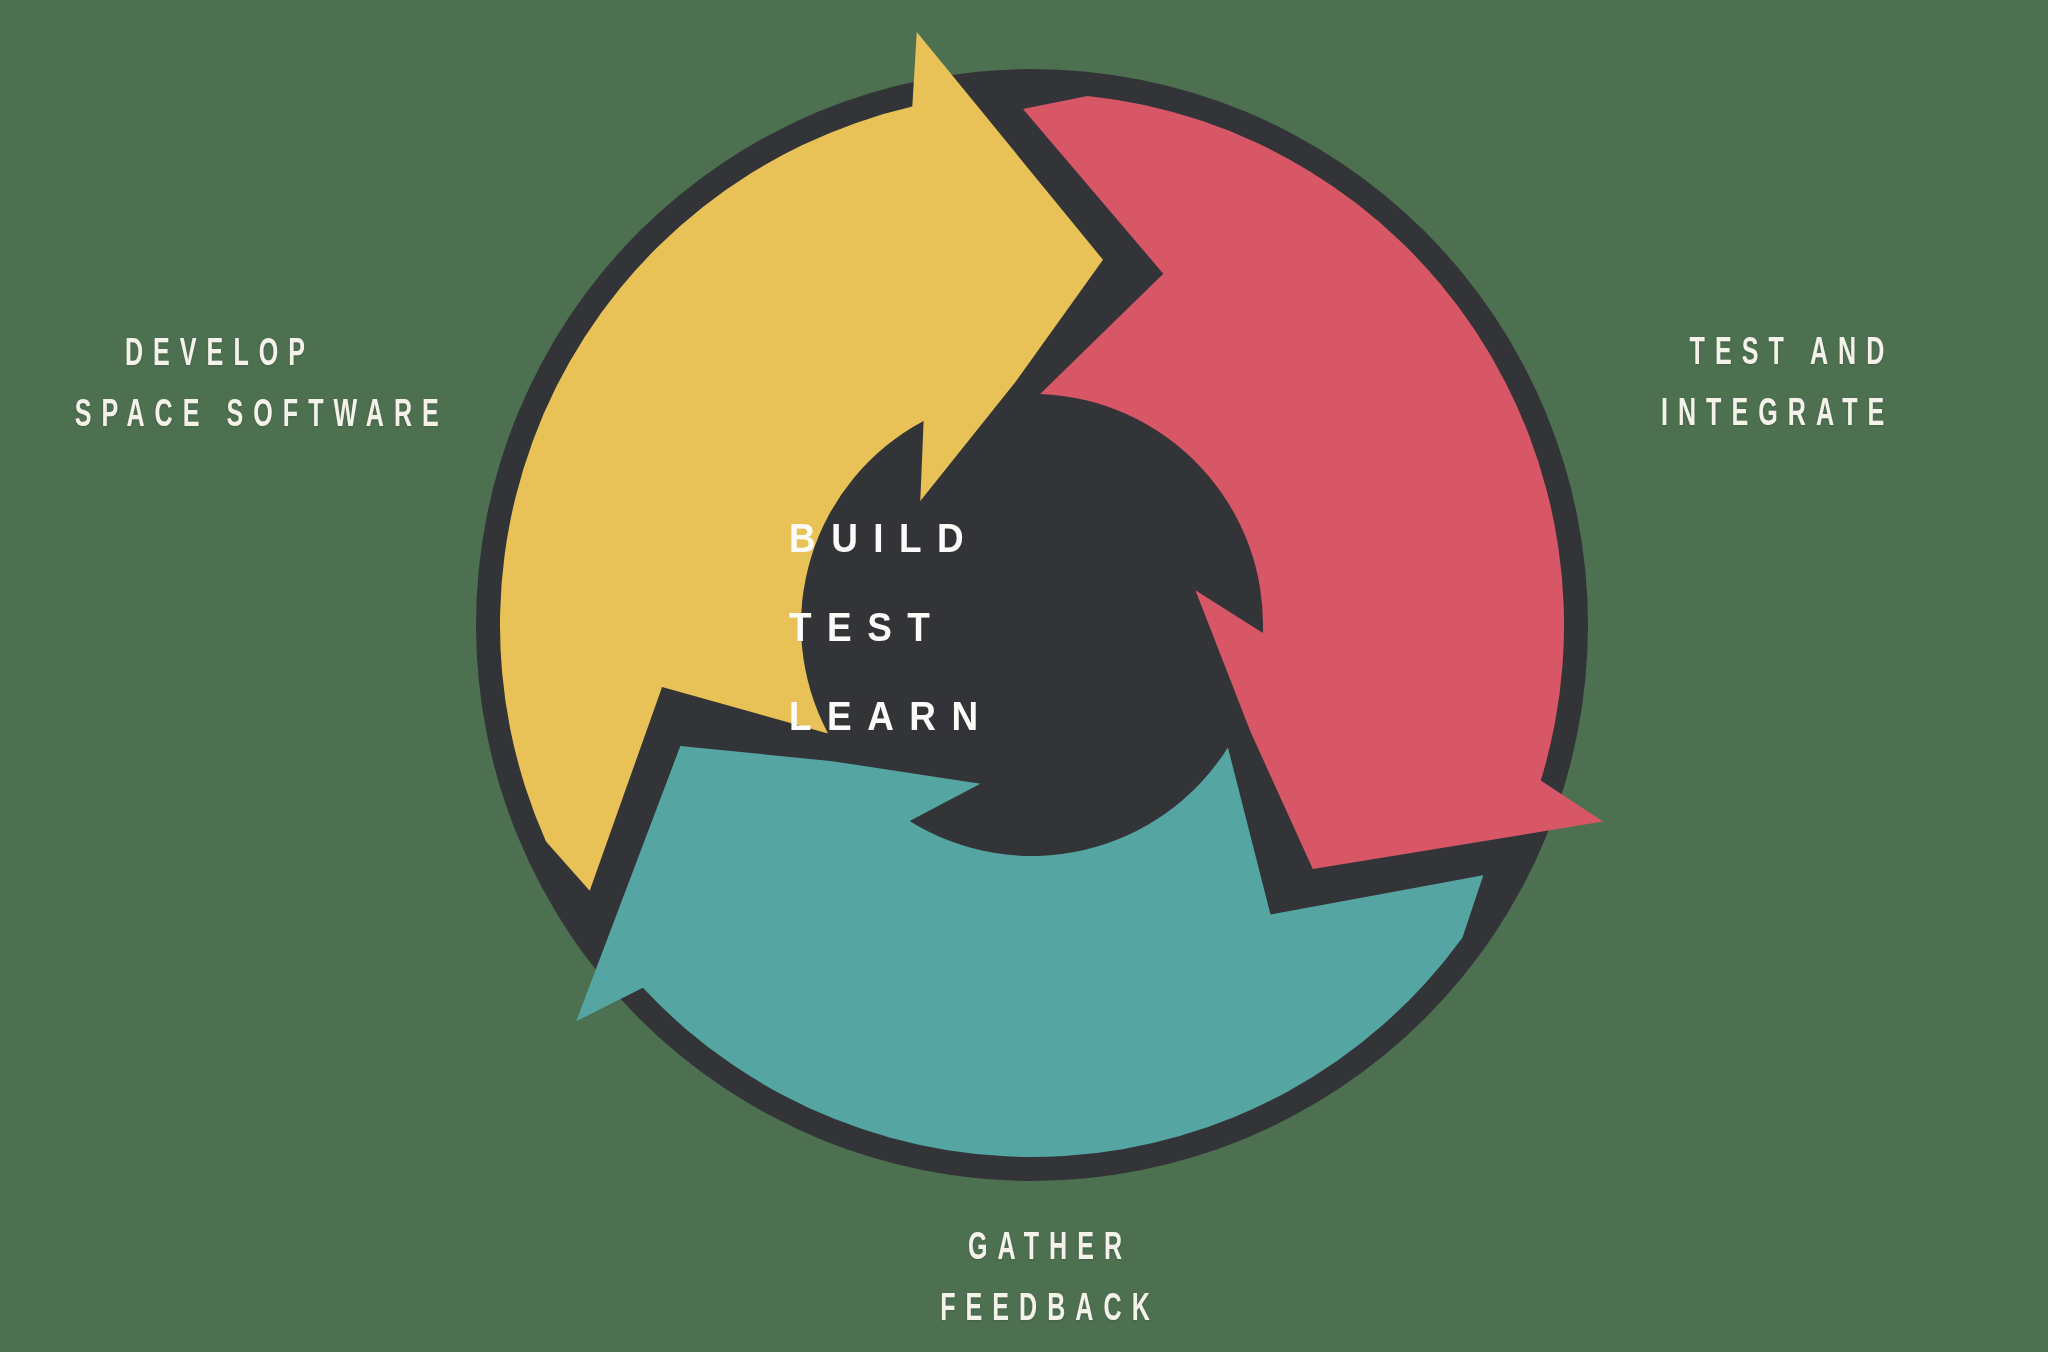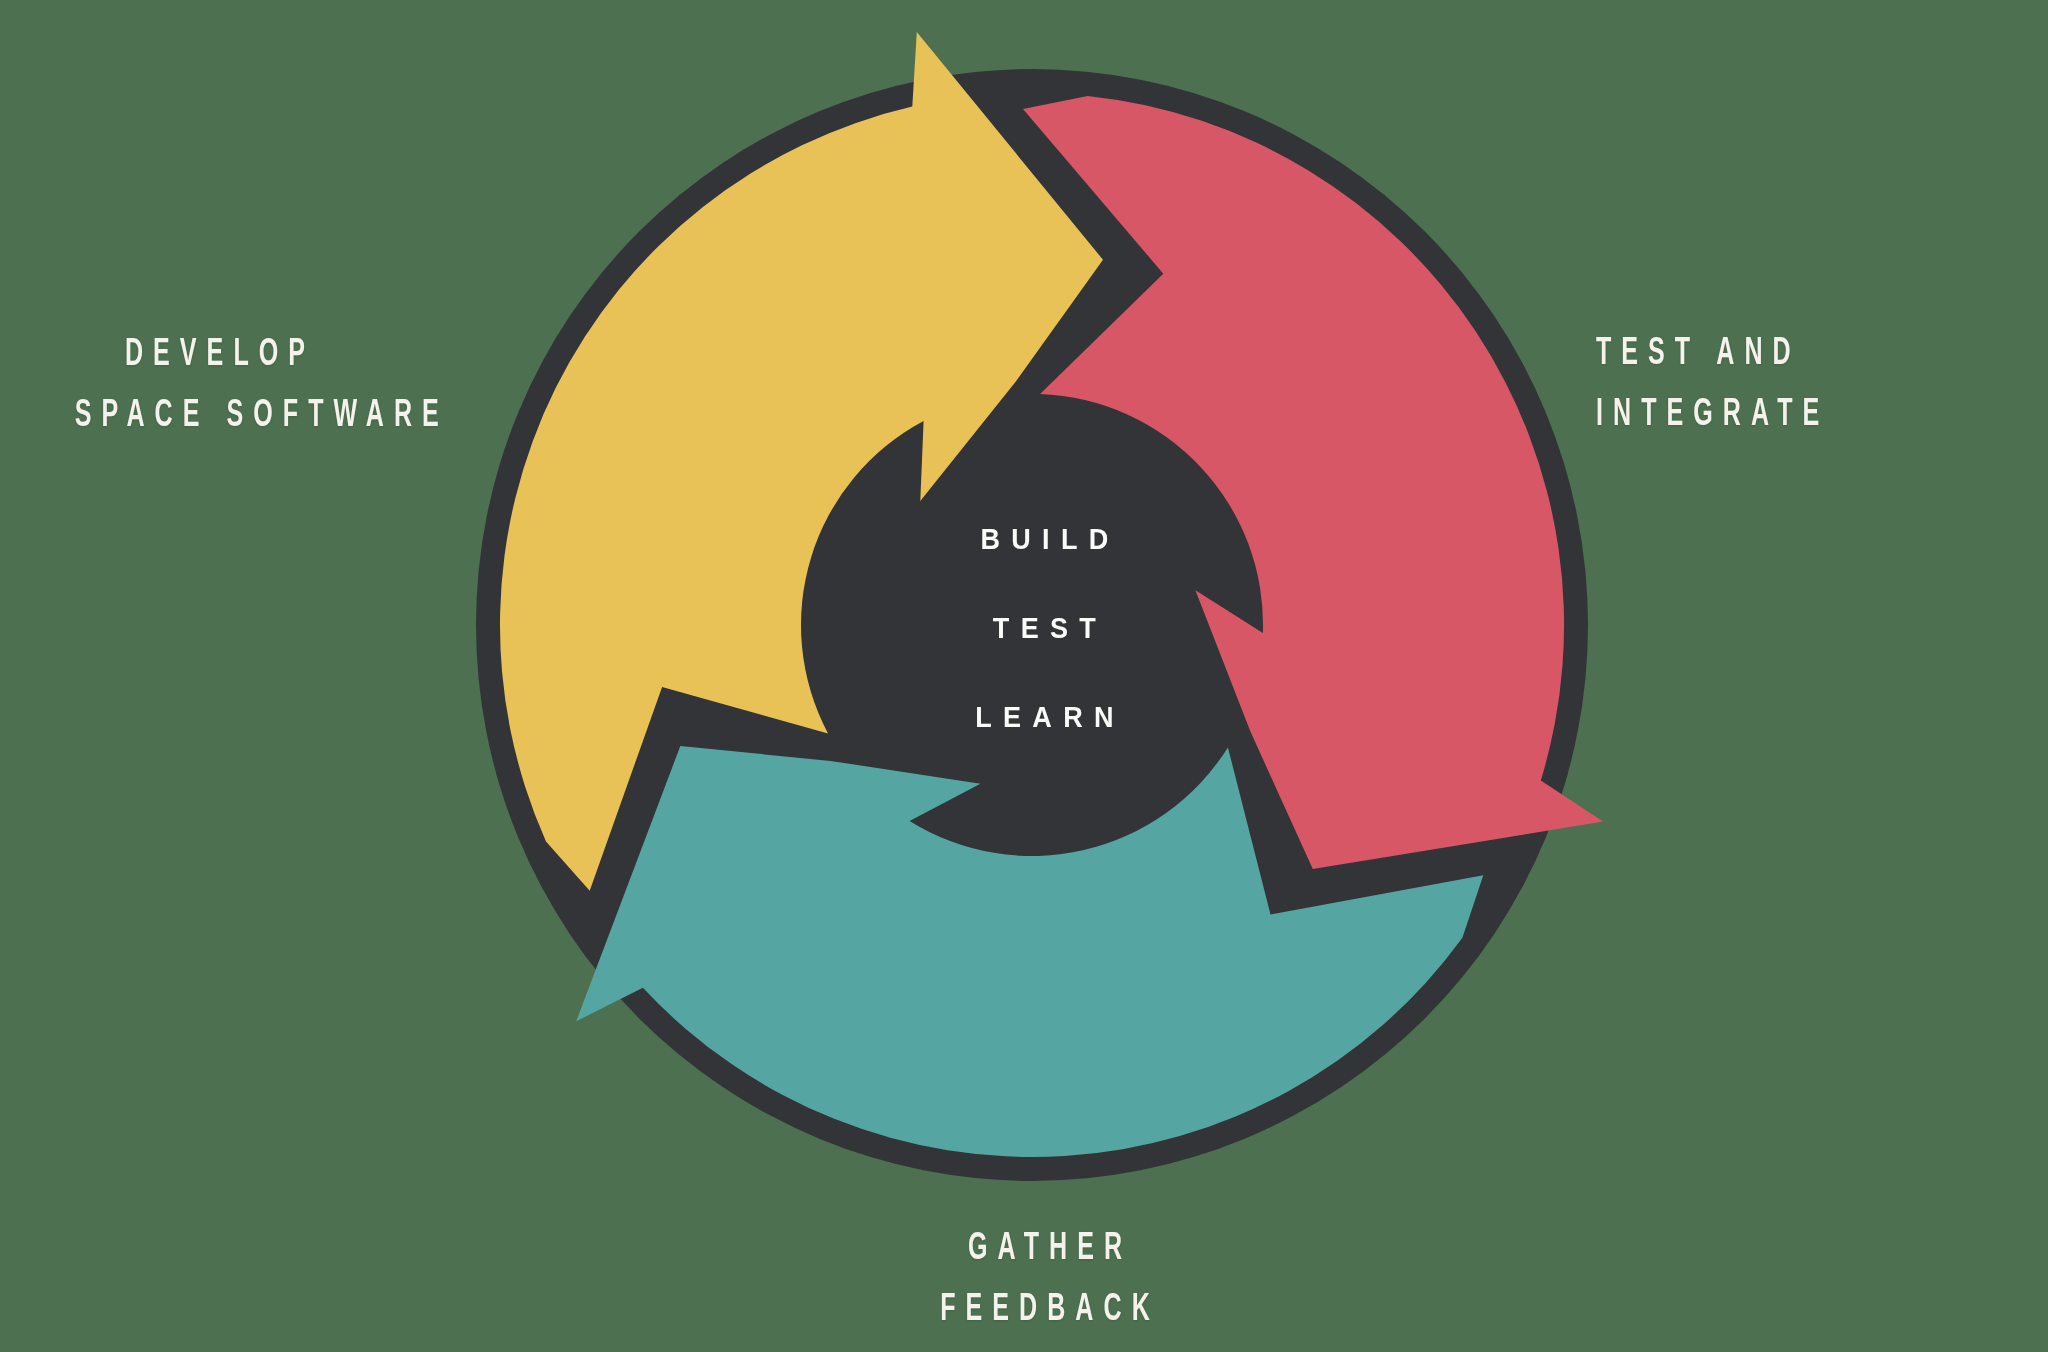--- a/index.html
+++ b/index.html
@@ -36,25 +36,25 @@
   .outer-label .line {
     display: block;
     transform: scaleX(0.66);
   }
   .outer-label.align-center { text-align: center; }
   .outer-label.align-center .line { transform-origin: 50% 50%; }
   .outer-label.align-left { text-align: left; }
   .outer-label.align-left .line { transform-origin: 0 50%; }
   .center-label {
     position: absolute;
-    font-size: 30px;
+    font-size: 41px;
     font-weight: 700;
     letter-spacing: 0.42em;
     line-height: 89px;
-    text-align: center;
+    text-align: left;
     white-space: nowrap;
   }
   .center-label .line {
     display: block;
     transform: scaleX(0.9);
     transform-origin: 50% 50%;
   }
   #label-develop   { left: 0px;    top: 322px;  width: 440px; }
   #label-test      { left: 1596px; top: 321px;  width: 452px; }
   #label-feedback  { left: 770px;  top: 1216px; width: 560px; }
@@ -70,21 +70,21 @@
     <path id="arrow-0" d="M 546.0 841.4 A 532 532 0 0 1 912.3 106.6 L 916.8 32.1 L 1103.0 259.8 L 1015.0 382.6 L 920.3 500.9 L 923.6 421.0 A 231 231 0 0 0 828.0 733.4 L 662.1 686.9 L 589.7 890.8 Z" fill="#e9c257"></path>
     <path id="arrow-1" d="M 1087.6 95.9 A 532 532 0 0 1 1540.8 780.5 L 1603.1 821.6 L 1312.8 869.1 L 1250.4 731.5 L 1195.4 590.3 L 1262.9 633.1 A 231 231 0 0 0 1040.1 394.1 L 1163.3 273.7 L 1023.0 109.1 Z" fill="#d75766"></path>
     <path id="arrow-2" d="M 1462.4 937.7 A 532 532 0 0 1 642.9 987.8 L 576.2 1021.3 L 680.3 746.1 L 830.5 760.9 L 980.4 783.8 L 909.6 820.9 A 231 231 0 0 0 1227.9 747.4 L 1270.5 914.4 L 1483.3 875.2 Z" fill="#55a6a2"></path>
   </svg>
 
   <div class="outer-label align-center" id="label-develop" style="color: rgb(245, 242, 236);">
     <span class="line">DEVELOP</span>
     <span class="line">SPACE SOFTWARE</span>
   </div>
 
-  <div class="outer-label align-left" id="label-test" style="color: rgb(245, 242, 236);">
+  <div class="outer-label align-left" id="label-test" style="color: rgb(245, 242, 236); text-align: right;">
     <span class="line">TEST AND</span>
     <span class="line">INTEGRATE</span>
   </div>
 
   <div class="outer-label align-center" id="label-feedback" style="color: rgb(245, 242, 236);">
     <span class="line">GATHER</span>
     <span class="line">FEEDBACK</span>
   </div>
 
   <div class="center-label" id="center-text" style="color: rgb(251, 251, 249);">

